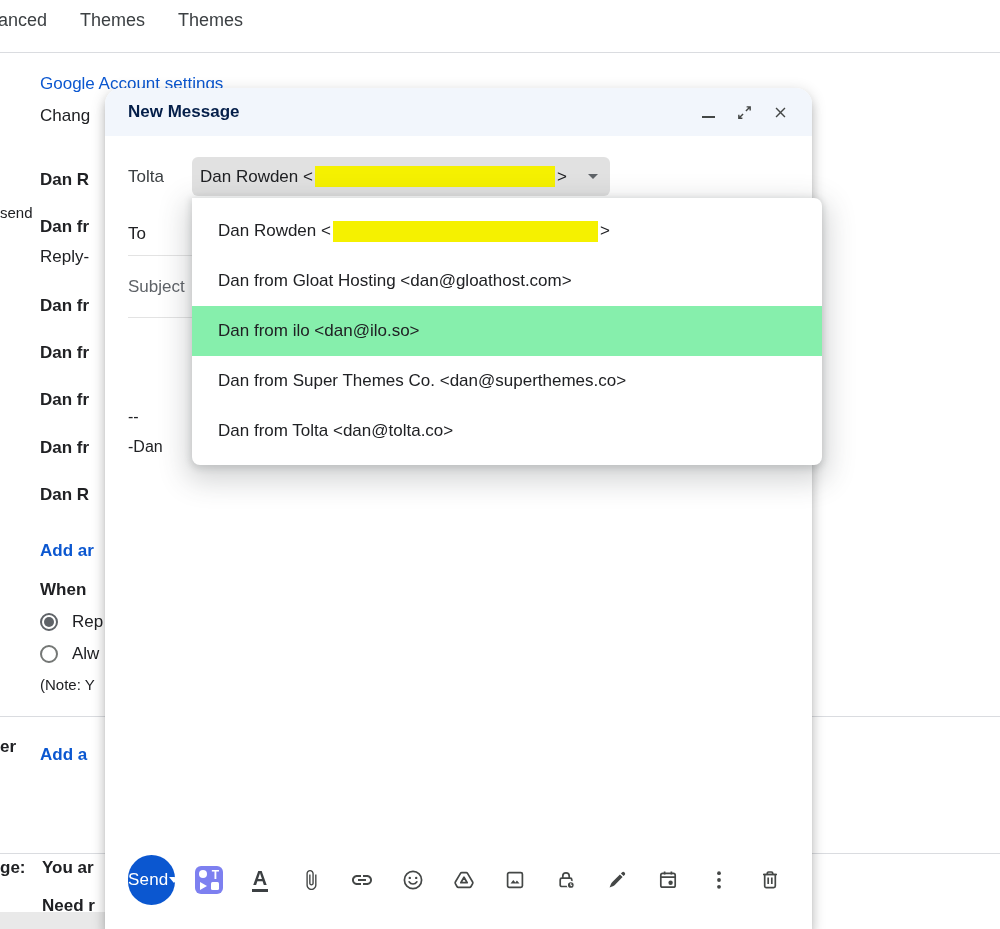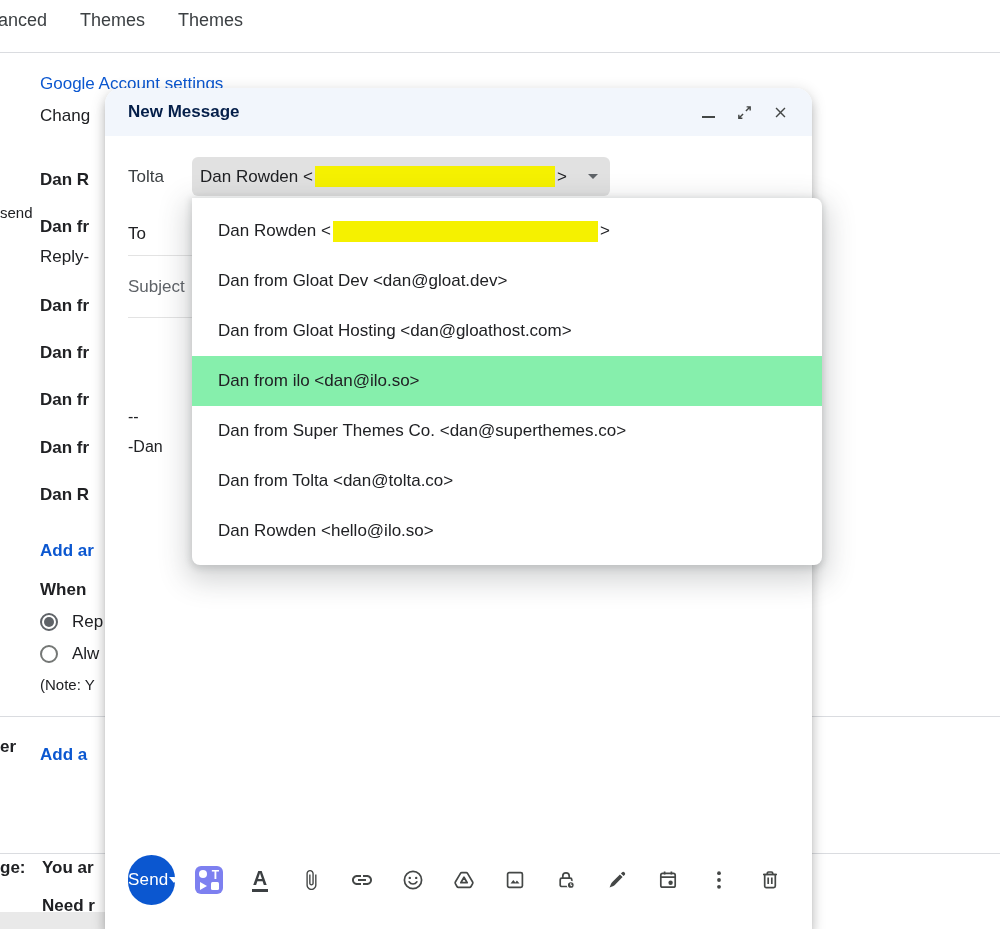--- a/index.html
+++ b/index.html
@@ -179,26 +179,24 @@
     <div>--</div>
     <div>-Dan</div>
   </div>
 
   <div class="dropdown">
     <div class="dd-item">
       <span>Dan Rowden &lt;</span>
       <span class="redact in-dd"></span>
       <span>&gt;</span>
     </div>
-    <div class="dd-item">Dan from Gloat Dev &lt;dan@gloat.dev&gt;</div>
     <div class="dd-item">Dan from Gloat Hosting &lt;dan@gloathost.com&gt;</div>
     <div class="dd-item selected">Dan from ilo &lt;dan@ilo.so&gt;</div>
     <div class="dd-item">Dan from Super Themes Co. &lt;dan@superthemes.co&gt;</div>
     <div class="dd-item">Dan from Tolta &lt;dan@tolta.co&gt;</div>
-    <div class="dd-item">Dan Rowden &lt;hello@ilo.so&gt;</div>
   </div>
 
   <div class="toolbar">
     <div class="send-btn">
       <span class="send-main">Send</span>
       <span class="send-divider"></span>
       <span class="send-more">
           <span class="send-caret"></span>
         </span>
     </div>

